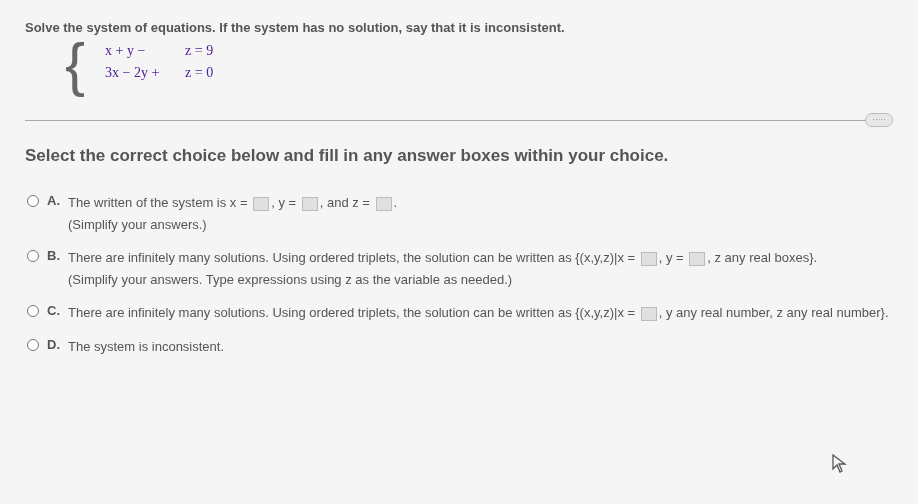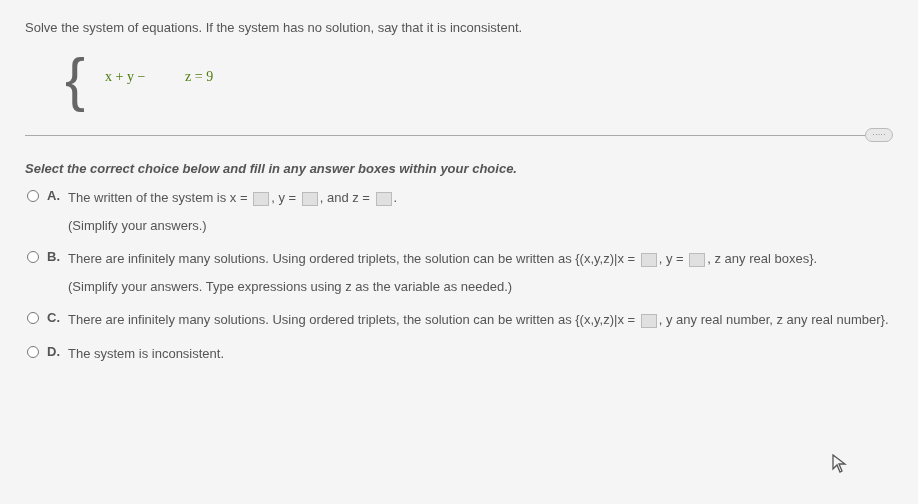--- a/index.html
+++ b/index.html
@@ -8,41 +8,40 @@
       background: #f5f5f5;
       width: 918px;
       height: 504px;
       padding: 20px 25px;
       color: #555;
       font-size: 13px;
       position: relative;
     }
     .question-text {
       font-size: 13px;
-      font-weight: normal;
+      font-weight: bold;
       color: #555;
-      margin-bottom: 15px;
     }
     .system-container {
       display: flex;
       align-items: center;
       margin-bottom: 25px;
       margin-left: 40px;
     }
     .bracket {
       font-size: 60px;
       color: #666;
       margin-right: 20px;
       font-weight: normal;
       line-height: 1;
     }
     .equations {
       font-family: 'Times New Roman', serif;
       font-size: 14px;
-      color: #4d7c0f;
+      color: #4c1d95;
     }
     .eq-row {
       margin-bottom: 6px;
       display: flex;
     }
     .eq-left {
       width: 80px;
       text-align: left;
     }
     .eq-right {
@@ -62,25 +61,24 @@
       height: 14px;
       background: #e8e8e8;
       border: 1px solid #bbb;
       border-radius: 7px;
       font-size: 8px;
       text-align: center;
       line-height: 12px;
       color: #888;
     }
     .instruction {
-      font-size: 13px;
+      font-size: 17px;
       font-weight: bold;
       color: #555;
-      margin-bottom: 12px;
-      font-style: italic;
+      margin-bottom: 27px;
     }
     .choices {
       margin-left: 2px;
     }
     .choice {
       display: flex;
       align-items: flex-start;
       margin-bottom: 14px;
     }
     .radio {
@@ -107,41 +105,45 @@
       width: 16px;
       height: 14px;
       background: #e0e0e0;
       border: 1px solid #bbb;
       vertical-align: middle;
       margin: 0 2px;
     }
     .hint {
       color: #555;
       display: block;
-      margin-top: 8px;
+      margin-top: 2px;
     }
     .cursor {
       position: absolute;
       bottom: 25px;
       right: 70px;
       font-size: 18px;
       color: #555;
     }
   </style>
 </head>
 <body>
 
 <div class="question-text">Solve the system of equations. If the system has no solution, say that it is inconsistent.</div>
 
 <div class="system-container">
   <div class="bracket">{</div>
   <div class="equations">
     <div class="eq-row">
       <span class="eq-left">x + y −</span>
       <span class="eq-right">z = 9</span>
+    </div>
+    <div class="eq-row">
+      <span class="eq-left">3x − 2y +</span>
+      <span class="eq-right">z = 0</span>
     </div>
   </div>
 </div>
 
 <div class="divider">
   <div class="divider-control">·····</div>
 </div>
 
 <div class="instruction">Select the correct choice below and fill in any answer boxes within your choice.</div>
 

